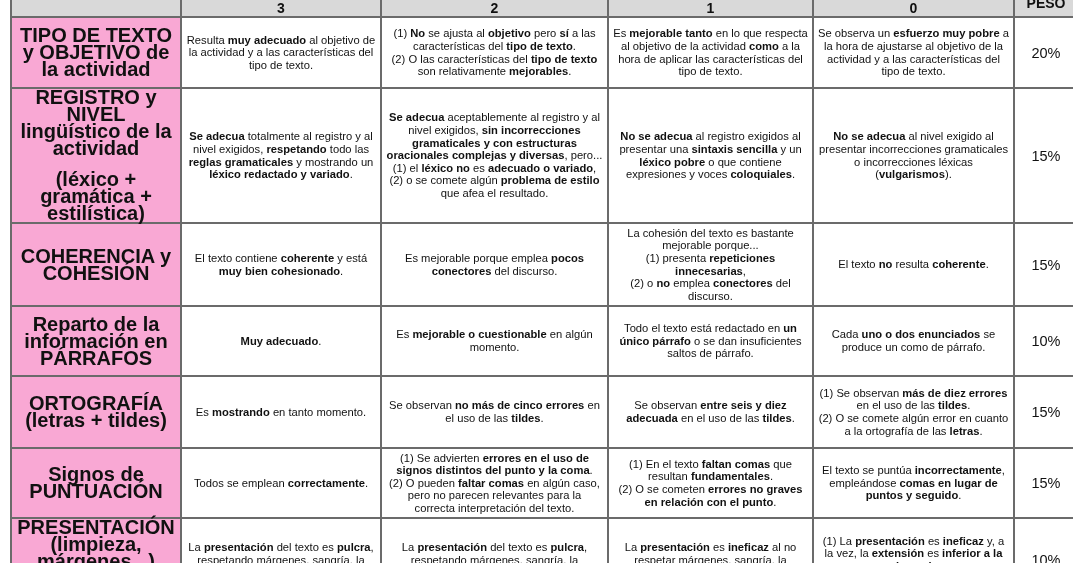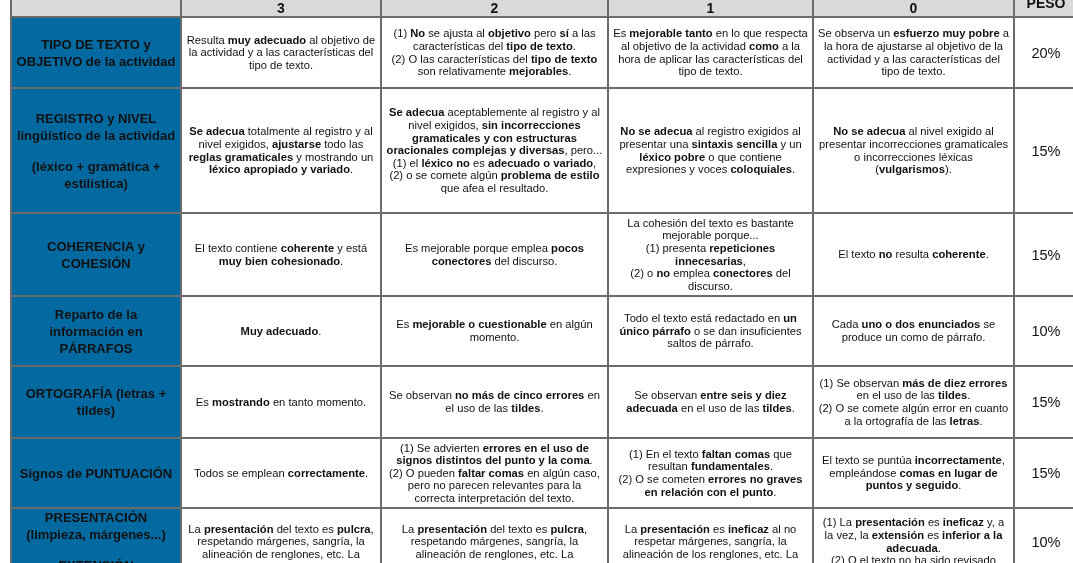--- a/index.html
+++ b/index.html
@@ -1,21 +1,21 @@
 <!DOCTYPE html>
 <html><head>
 <meta charset="utf-8">
 <style>
   html, body { margin:0; padding:0; background:#fff; }
   body { width:1073px; height:563px; overflow:hidden; position:relative; font-family:"Liberation Sans", sans-serif; }
   table.rubric { position:absolute; left:10px; top:-2px; border-collapse:collapse; table-layout:fixed; width:1067px; }
   table.rubric td, table.rubric th { border:2px solid #6b6b6b; padding:0 4px; text-align:center; vertical-align:middle; color:#111; }
   th.hdr { background:#d9d9d9; font-size:14px; font-weight:bold; height:16px; line-height:14px; padding:0; }
   th.hdr.peso { overflow:hidden; line-height:6px; vertical-align:top; }
-  td.crit { background:#0369a1; font-weight:bold; font-size:13px; line-height:17px; }
+  td.crit { background:#f9a8d4; font-weight:bold; font-size:20px; line-height:17px; }
   td.desc { font-size:11.2px; line-height:12.6px; background:#fff; }
   td.weight { font-size:14.5px; background:#fff; }
   b { font-weight:bold; }
   .gap { display:block; height:14px; }
 </style>
 </head>
 <body>
 
 <table class="rubric">
   <colgroup>
@@ -40,21 +40,21 @@
       <tr style="height: 71px;">
         <td class="crit"><span>TIPO DE TEXTO y OBJETIVO de la actividad</span></td>
         <td class="desc"><span>Resulta </span><b>muy adecuado</b><span> al objetivo de la actividad y a las características del tipo de texto.</span></td>
         <td class="desc"><span>(1) </span><b>No</b><span> se ajusta al </span><b>objetivo</b><span> pero </span><b>sí</b><span> a las características del </span><b>tipo de texto</b><span>.</span><br><span>(2) O las características del </span><b>tipo de texto</b><span> son relativamente </span><b>mejorables</b><span>.</span></td>
         <td class="desc"><span>Es </span><b>mejorable tanto</b><span> en lo que respecta al objetivo de la actividad </span><b>como</b><span> a la hora de aplicar las características del tipo de texto.</span></td>
         <td class="desc"><span>Se observa un </span><b>esfuerzo muy pobre</b><span> a la hora de ajustarse al objetivo de la actividad y a las características del tipo de texto.</span></td>
         <td class="weight">20%</td>
       </tr>
       <tr style="height: 125px;">
         <td class="crit"><span>REGISTRO y NIVEL lingüístico de la actividad</span><span class="gap"></span><span>(léxico + gramática + estilística)</span></td>
-        <td class="desc"><b>Se adecua</b><span> totalmente al registro y al nivel exigidos, </span><b>ajustarse</b><span> todo las </span><b>reglas gramaticales</b><span> y mostrando un </span><b>léxico apropiado y variado</b><span>.</span></td>
+        <td class="desc"><b>Se adecua</b><span> totalmente al registro y al nivel exigidos, </span><b>respetando</b><span> todo las </span><b>reglas gramaticales</b><span> y mostrando un </span><b>léxico redactado y variado</b><span>.</span></td>
         <td class="desc"><b>Se adecua</b><span> aceptablemente al registro y al nivel exigidos, </span><b>sin incorrecciones gramaticales y con estructuras oracionales complejas y diversas</b><span>, pero...</span><br><span>(1) el </span><b>léxico no</b><span> es </span><b>adecuado o variado</b><span>,</span><br><span>(2) o se comete algún </span><b>problema de estilo</b><span> que afea el resultado.</span></td>
         <td class="desc"><b>No se adecua</b><span> al registro exigidos al presentar una </span><b>sintaxis sencilla</b><span> y un </span><b>léxico pobre</b><span> o que contiene expresiones y voces </span><b>coloquiales</b><span>.</span></td>
         <td class="desc"><b>No se adecua</b><span> al nivel exigido al presentar incorrecciones gramaticales o incorrecciones léxicas (</span><b>vulgarismos</b><span>).</span></td>
         <td class="weight">15%</td>
       </tr>
       <tr style="height: 83px;">
         <td class="crit"><span>COHERENCIA y COHESIÓN</span></td>
         <td class="desc"><span>El texto contiene </span><b>coherente</b><span> y está </span><b>muy bien cohesionado</b><span>.</span></td>
         <td class="desc"><span>Es mejorable porque emplea </span><b>pocos conectores</b><span> del discurso.</span></td>
         <td class="desc"><span>La cohesión del texto es bastante mejorable porque...</span><br><span>(1) presenta </span><b>repeticiones innecesarias</b><span>,</span><br><span>(2) o </span><b>no</b><span> emplea </span><b>conectores</b><span> del discurso.</span></td>

